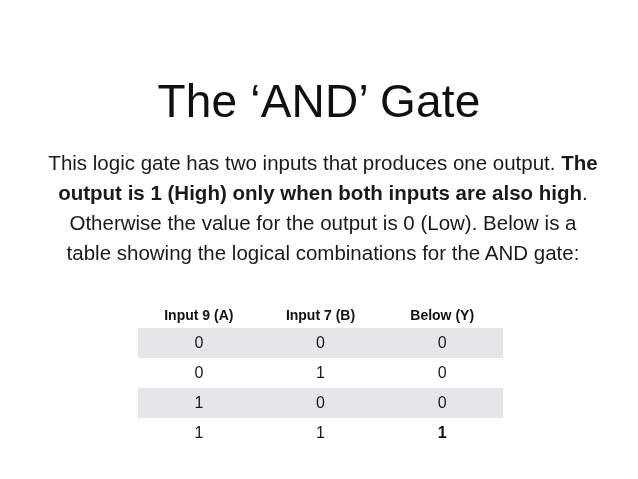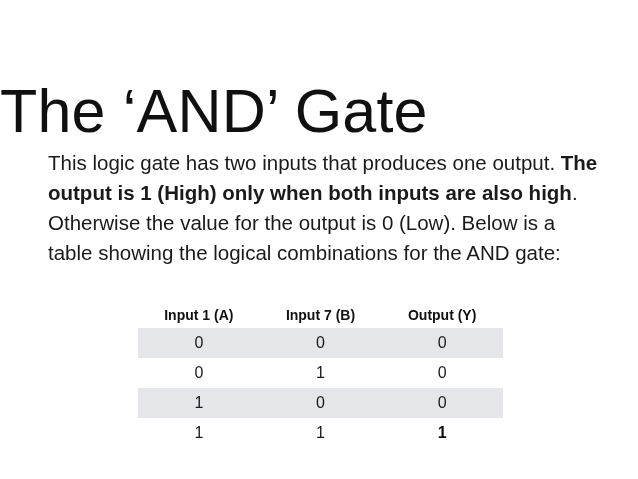--- a/index.html
+++ b/index.html
@@ -21,39 +21,40 @@
     inset: 0;
     background: #ffffff;
   }
 
   
   .slide-title {
     position: absolute;
     left: 0;
     right: 0;
     top: 42px;
-    font-size: 61px;
+    text-align: center;
+    font-size: 46px;
     line-height: 56px;
     font-weight: 300;
     letter-spacing: 0.2px;
     color: #101010;
     white-space: nowrap;
   }
 
   
   .body-text {
     position: absolute;
     left: 48px;
     top: 127px;
     width: 550px;
     font-size: 20.5px;
     line-height: 30px;
     font-weight: 400;
     color: #1a1a1a;
-    text-align: left;
+    text-align: center;
   }
   .body-text b,
   .body-text .strong {
     font-weight: 700;
   }
 
   
   .truth-table {
     position: absolute;
     left: 138px;
@@ -95,23 +96,23 @@
 
 <div class="slide">
 
   <h1 class="slide-title">The ‘AND’ Gate</h1>
 
   <p class="body-text"><span>This logic gate has two inputs that produces one output. </span><b>The output is 1 (High) only when both inputs are also high</b><span>. Otherwise the value for the output is 0 (Low). Below is a table showing the logical combinations for the AND gate:</span></p>
 
   <table class="truth-table">
     <thead>
       <tr>
-        <th>Input 1 (A)</th>
+        <th>Input 9 (A)</th>
         <th>Input 7 (B)</th>
-        <th>Output (Y)</th>
+        <th>Below (Y)</th>
       </tr>
     </thead>
     <tbody>
       <tr class="shaded">
         <td>0</td>
         <td>0</td>
         <td>0</td>
       </tr>
       <tr>
         <td>0</td>

